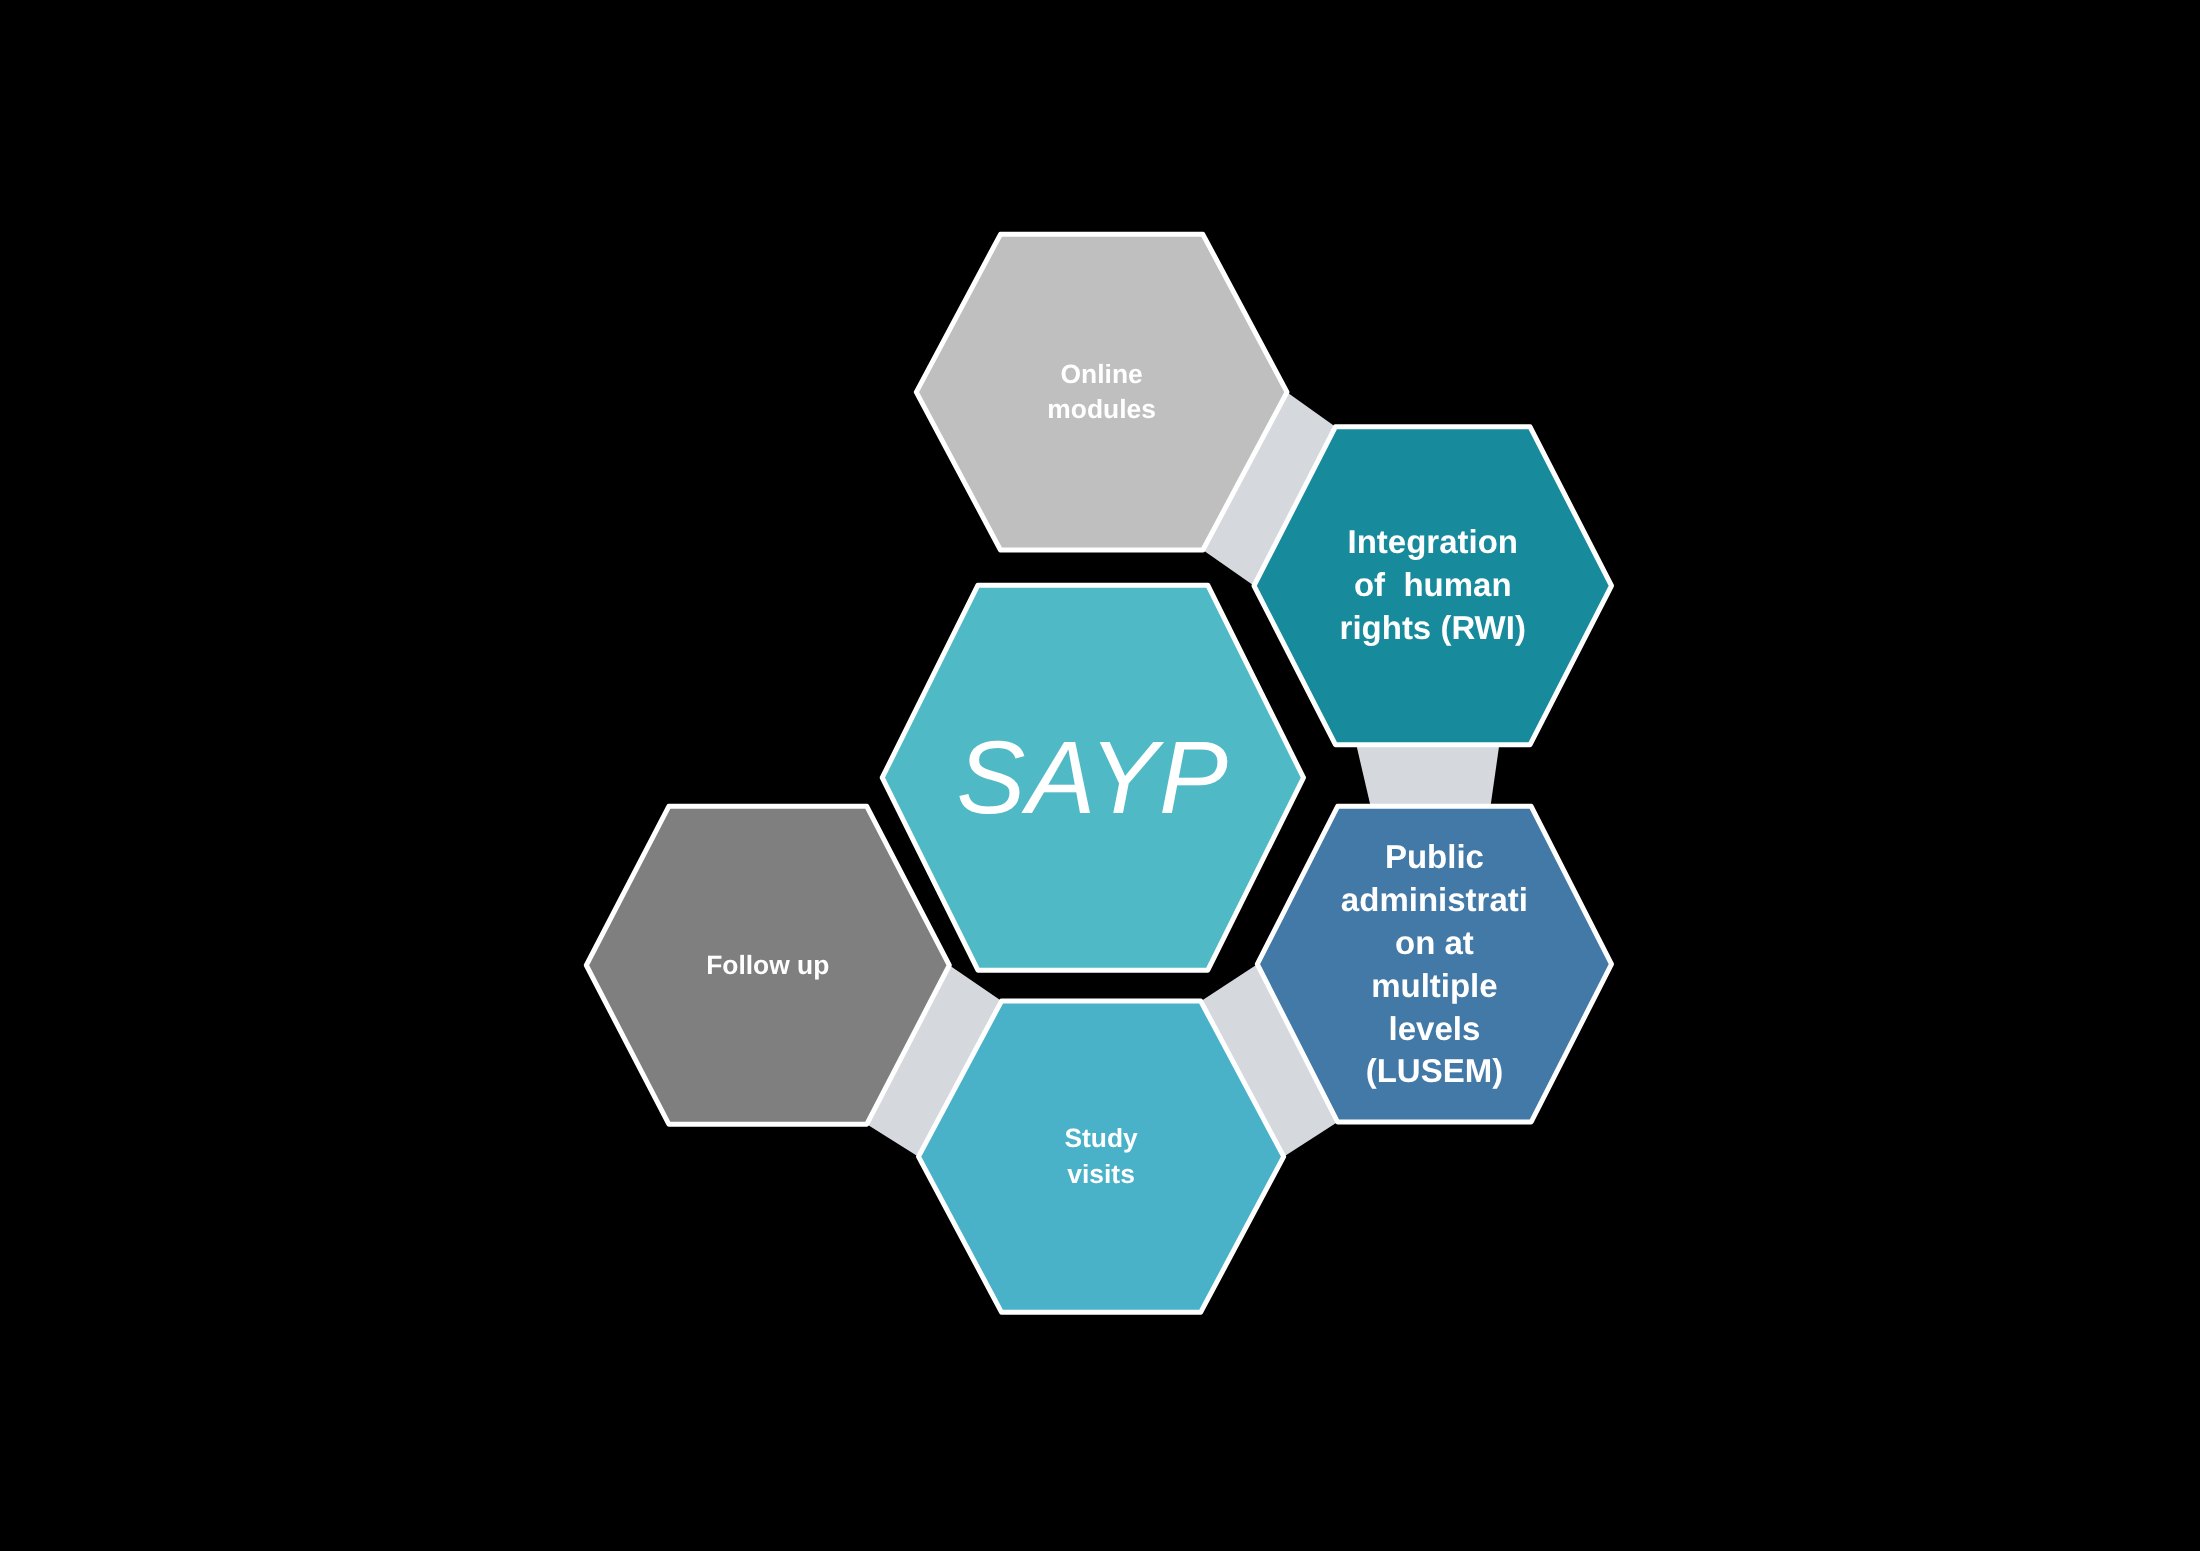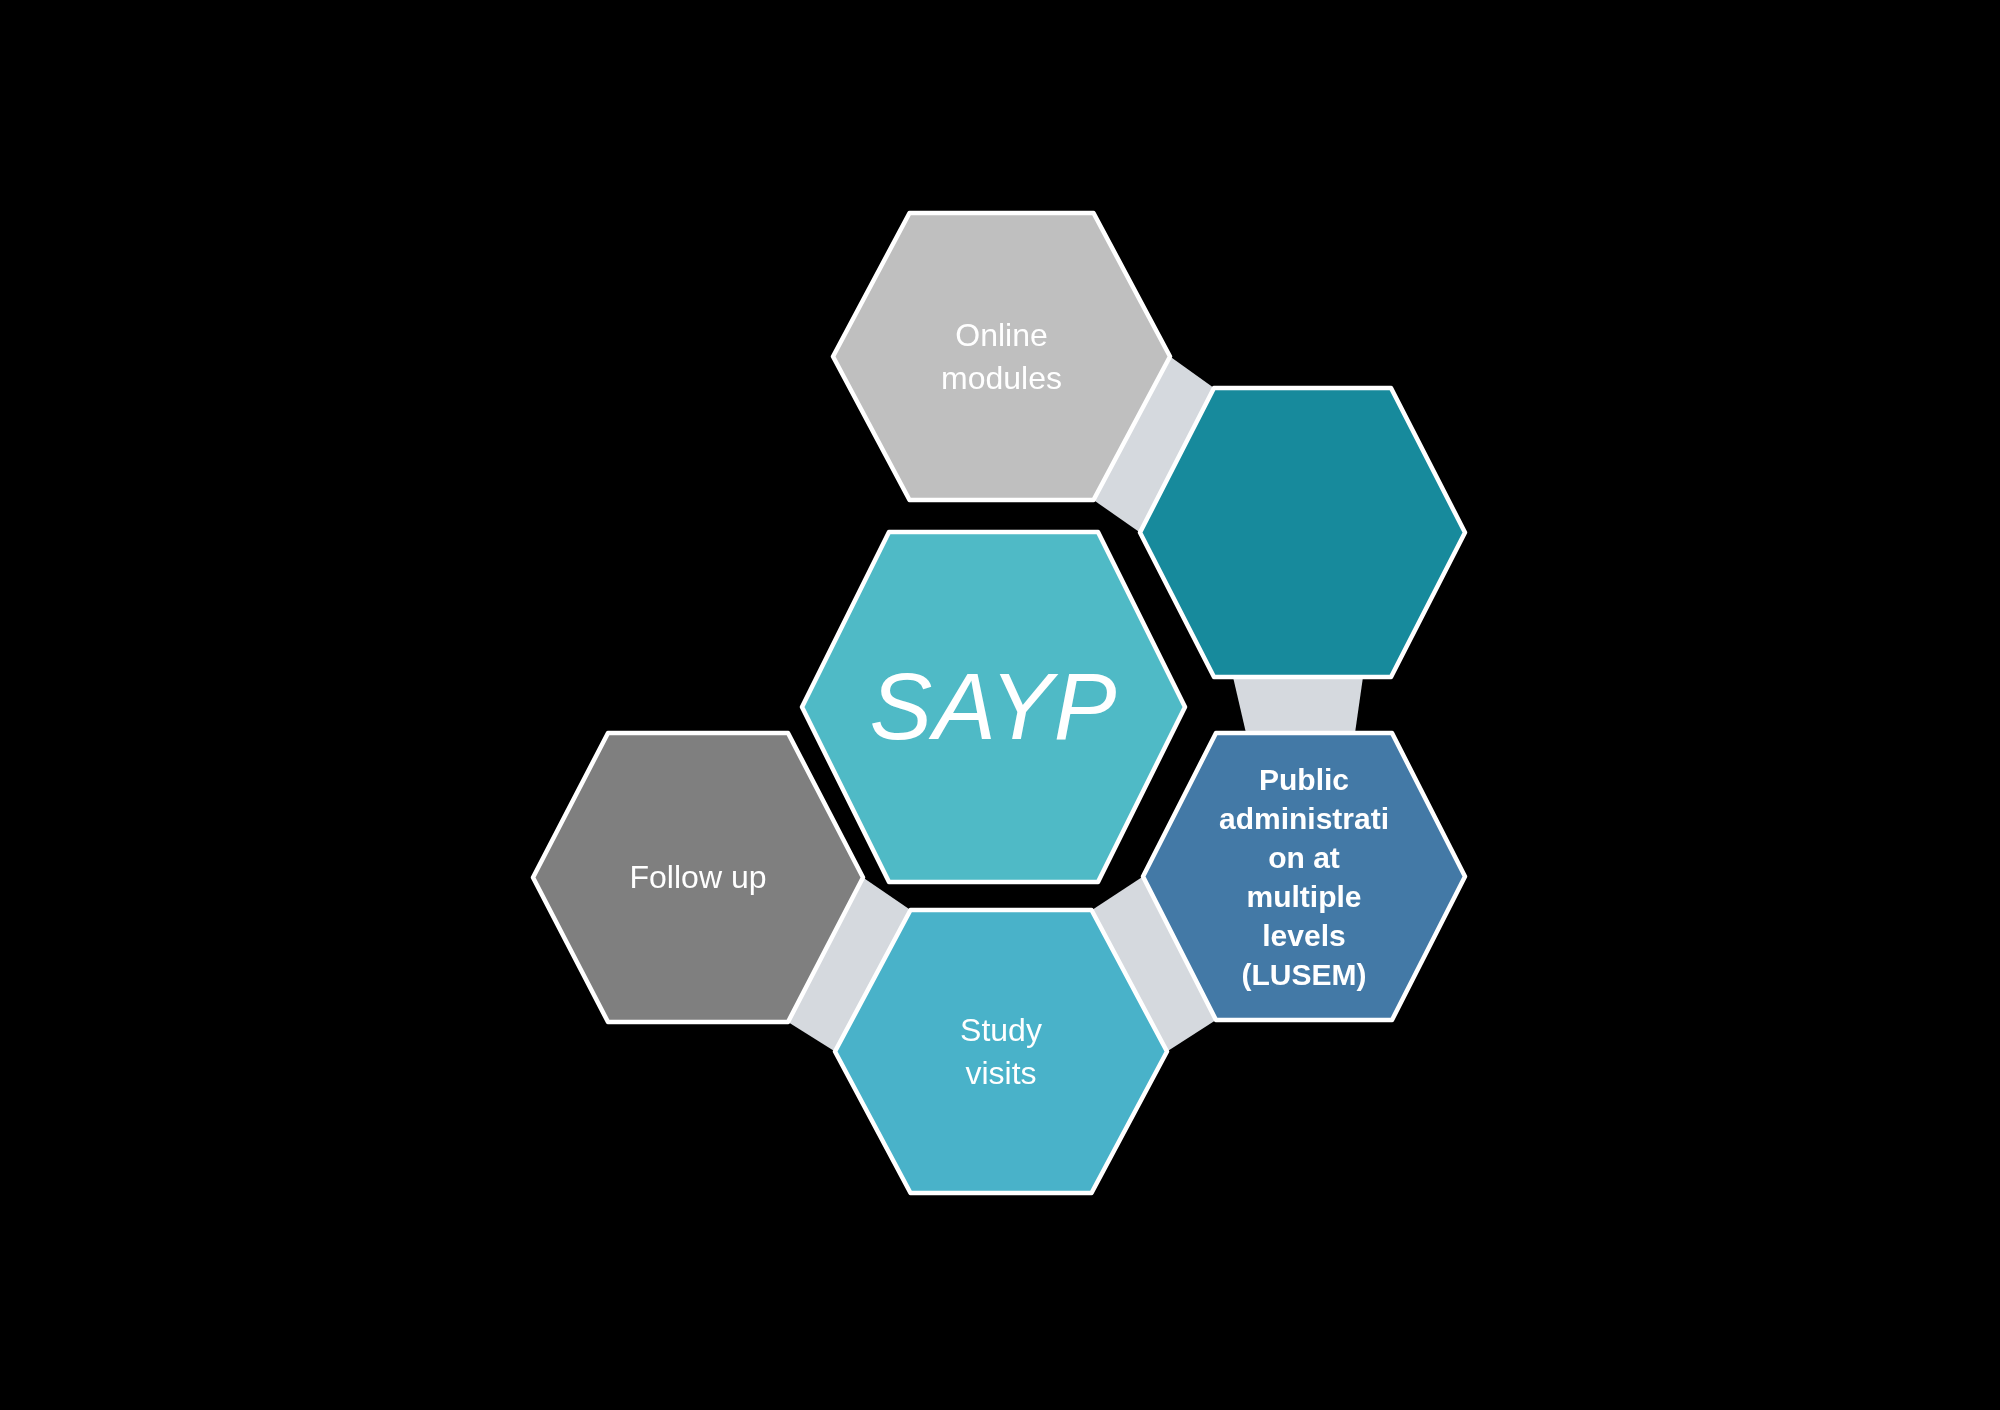--- a/index.html
+++ b/index.html
@@ -34,22 +34,22 @@
     position: absolute;
     display: flex;
     align-items: center;
     justify-content: center;
     text-align: center;
     white-space: pre-wrap;
     color: #ffffff;
     pointer-events: none;
   }
   .lbl-lg {
-    font-size: 32px;
-    font-weight: 400;
+    font-size: 24px;
+    font-weight: 700;
     line-height: 1.32;
   }
   .lbl-sm {
     font-size: 30px;
     font-weight: 700;
     line-height: 1.3;
   }
   .lbl-title {
     font-size: 94px;
     font-weight: 400;
@@ -74,20 +74,23 @@
     <polygon class="hex" points="1140,532.5 1214,388 1391,388 1465,532.5 1391,677 1214,677" fill="#178a9c"></polygon>
     <polygon class="hex" points="802,707 889,532 1098,532 1185,707 1098,882 889,882" fill="#4fbac6"></polygon>
     <polygon class="hex" points="1143,876.5 1216,733 1392,733 1465,876.5 1392,1020 1216,1020" fill="#4379a6"></polygon>
     <polygon class="hex" points="533,877.5 608,733 788,733 863,877.5 788,1022 608,1022" fill="#7f7f7f"></polygon>
     <polygon class="hex" points="835,1051.5 910.5,910 1091.5,910 1167,1051.5 1091.5,1193 910.5,1193" fill="#49b2c9"></polygon>
   </svg>
 
   <div class="label lbl-lg" style="left:833px; top:213px; width:337px; height:287px;">Online
 modules</div>
 
+  <div class="label lbl-sm" style="left:1140px; top:388px; width:325px; height:289px;">Integration
+of  human
+rights (RWI)</div>
 
   <div class="label lbl-title" style="left:802px; top:532px; width:383px; height:350px;">SAYP</div>
 
   <div class="label lbl-sm" style="left:1143px; top:733px; width:322px; height:287px;">Public
 administrati
 on at
 multiple
 levels
 (LUSEM)</div>
 

